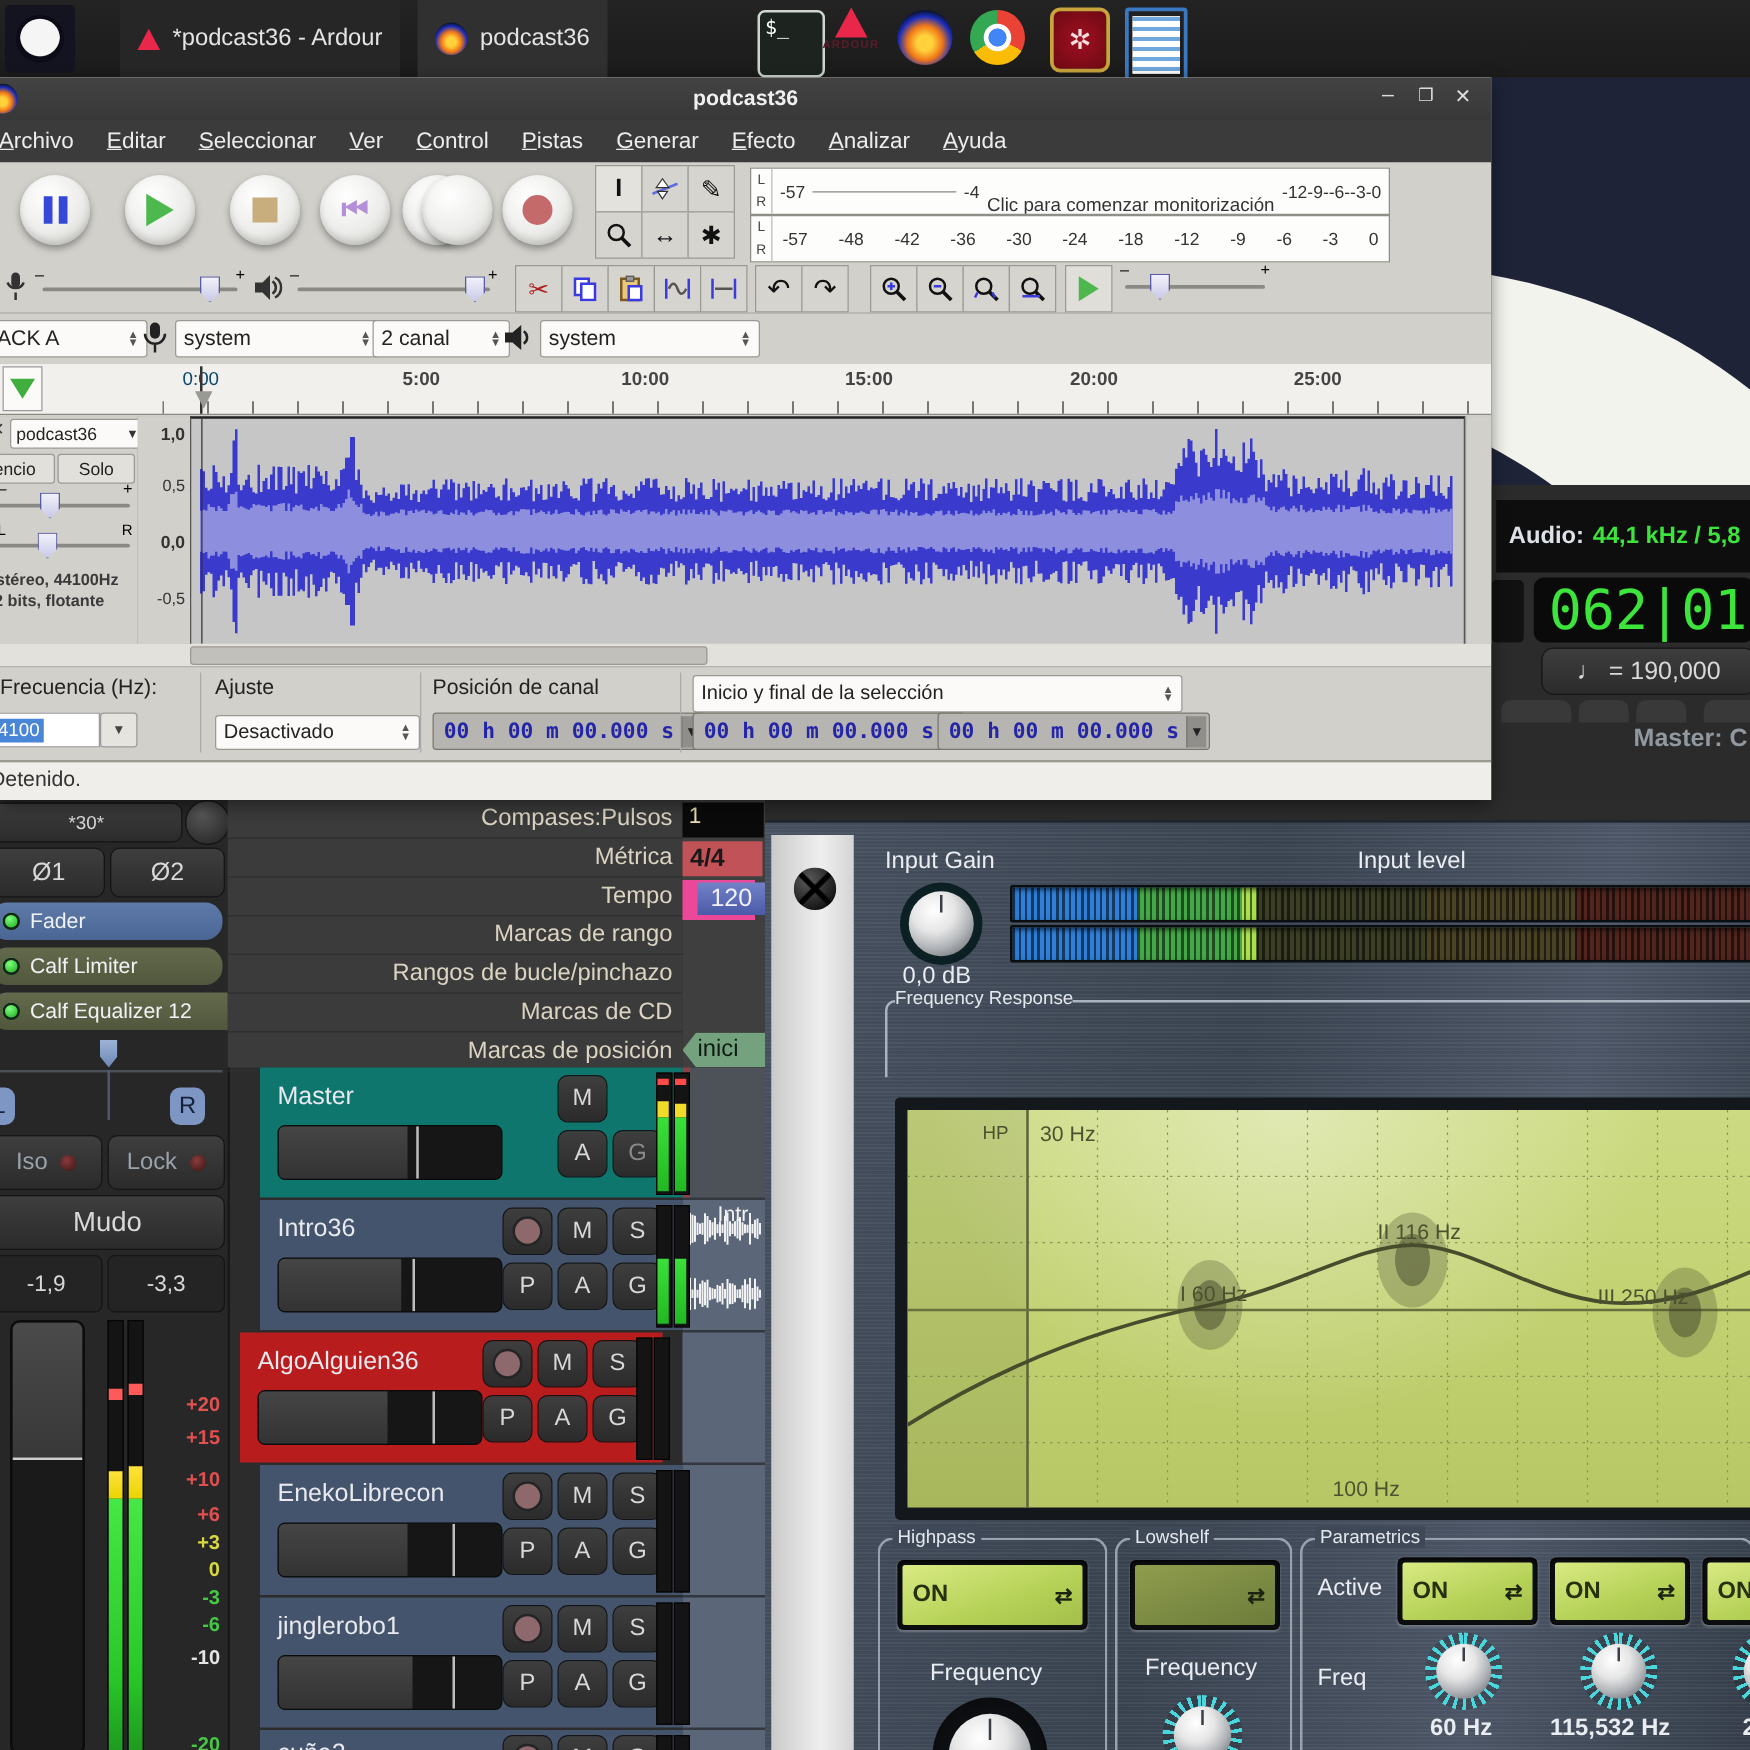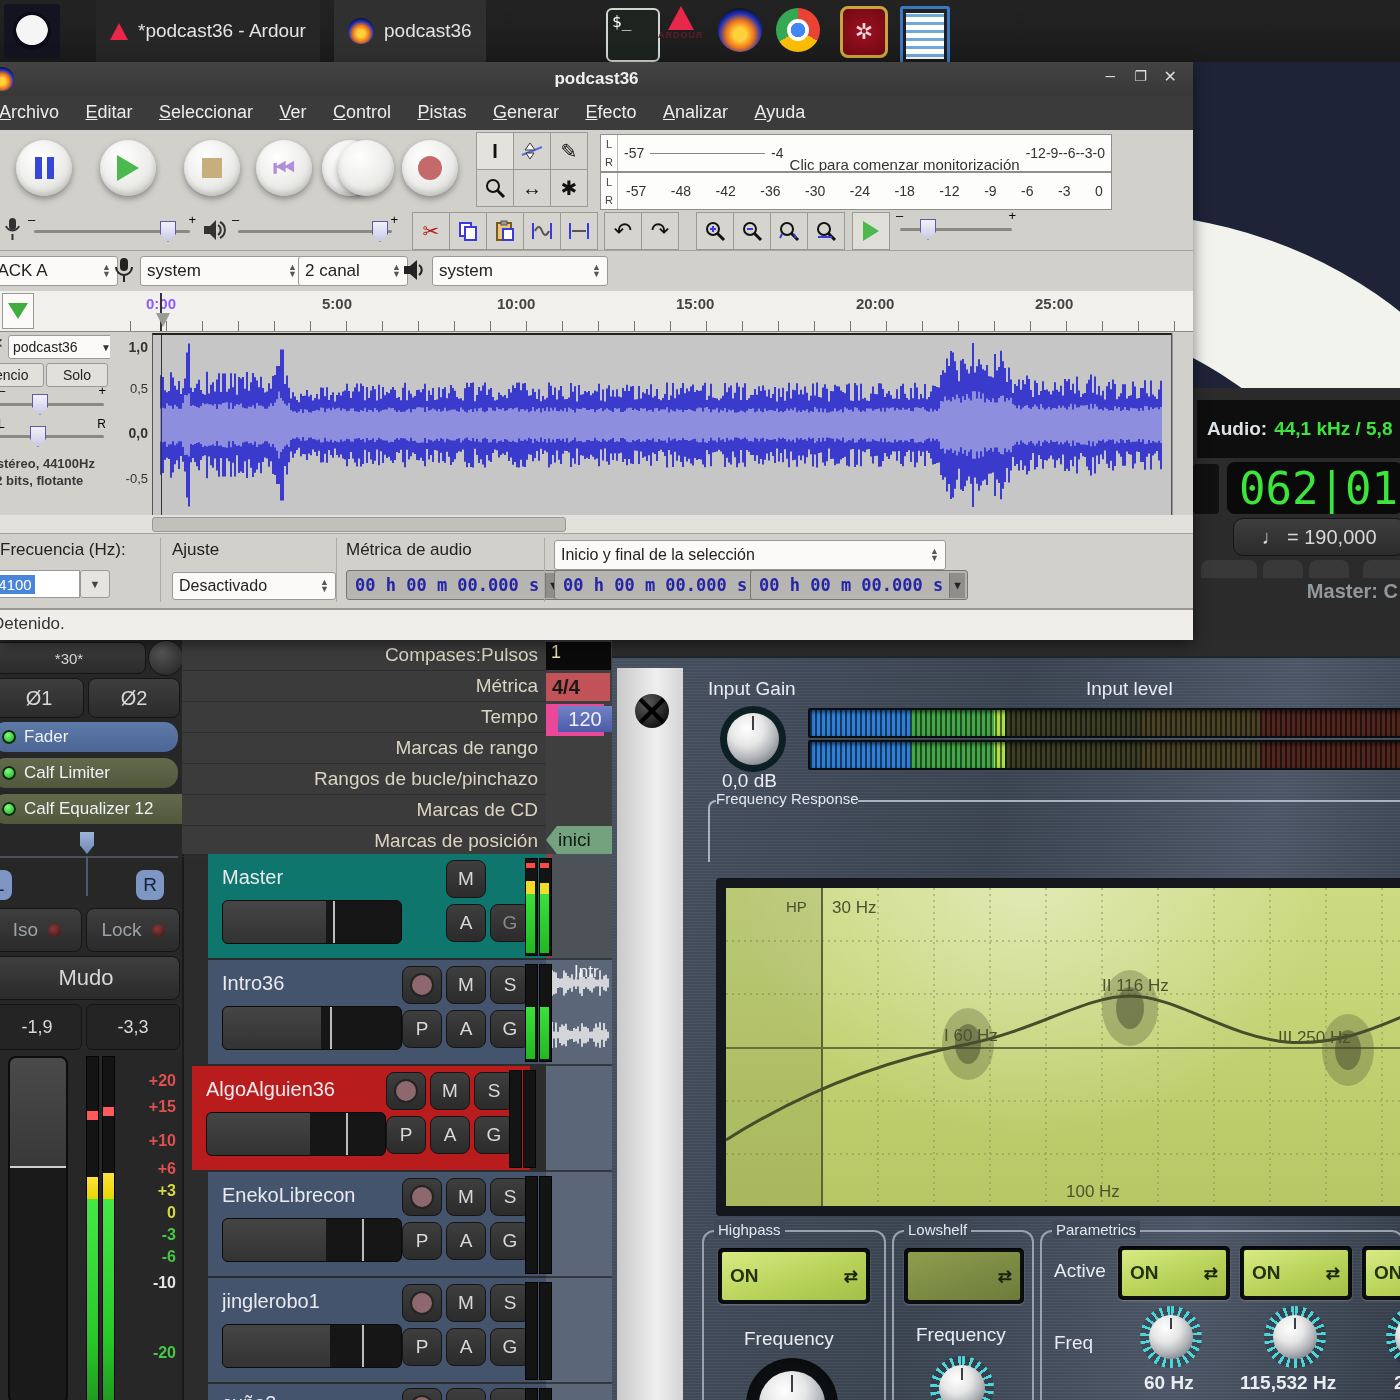--- a/index.html
+++ b/index.html
@@ -40,21 +40,21 @@
   .proc{border-radius:14px;display:flex;align-items:center;gap:8px;padding:0 10px;font-size:17px;color:#eef2f4;}
   .led{width:14px;height:14px;border-radius:50%;background:radial-gradient(circle at 40% 35%,#7dff7d,#27b427 70%);box-shadow:inset 0 0 0 2px #15231a;}
   .ledoff{width:13px;height:13px;border-radius:50%;background:radial-gradient(circle at 40% 35%,#8a3a3a,#4c1d1d 75%);}
   .rulrow{position:absolute;left:0;right:0;display:flex;align-items:center;justify-content:flex-end;padding-right:8px;
           color:#dcd4c2;font-size:19px;border-bottom:1px solid #2e2e2e;height:30px;}
   .trkname{color:#e9eaef;font-size:20px;}
   .fader{background:#161616;border:1px solid #0b0b0b;border-radius:6px;position:relative;overflow:hidden;}
   .fader .fill{position:absolute;left:0;top:0;bottom:0;background:linear-gradient(#454545,#333);}
   .fader .line{position:absolute;top:0;bottom:0;width:2px;background:#bdbdbd;}
   .mtr{position:absolute;width:11px;background:#141414;border:1px solid #050505;}
-  .mscale{position:absolute;font-size:16px;font-weight:bold;}
+  .mscale{position:absolute;font-size:16px;font-weight:bold;margin-top:44px;}
   
   #calf{left:612px;top:656px;width:788px;height:744px;background:
         repeating-linear-gradient(0deg,rgba(255,255,255,.05) 0 1px,rgba(0,0,0,0) 1px 3px),
         linear-gradient(100deg,#46505f,#39424f 45%,#4b5565 75%,#343d49);border-top:2px solid #20262e;}
   .calf-label{color:#e9edf2;font-size:19px;}
   .lcd{background:#0c0e10;border-radius:5px;padding:4px;box-shadow:0 1px 2px rgba(255,255,255,.25),inset 0 1px 3px #000;}
   .lcd .face{height:100%;border-radius:2px;display:flex;align-items:center;padding:0 8px;
              background:linear-gradient(160deg,#d9ea84,#b5d156 60%,#a3bf4a);color:#27300f;font-size:19px;font-weight:bold;}
   .lcd.off .face{background:linear-gradient(160deg,#8e9d4d,#6d7c3a);}
   .lcd .arrows{margin-left:auto;font-size:17px;color:#1c2410;}
@@ -774,21 +774,21 @@
       <div class="sel a" style="left:432px;top:5px;width:162px;height:28px;">
           <span>system</span>
           <span class="sp">▲<br>▼</span>
         </div>
     </div>
 
     <div class="a" style="left:0;top:229px;width:1193px;height:40px;background:#f2f0ec;border-bottom:1px solid #8a8a84;">
       <div class="a" style="left:2px;top:2px;width:30px;height:34px;background:#fbfaf8;border:1px solid #999;display:flex;align-items:center;justify-content:center;">
         <span style="width:0;height:0;border-top:16px solid #3fae3f;border-left:10px solid transparent;border-right:10px solid transparent;"></span>
       </div>
-      <span class="a" style="left:146px;top:4px;font-weight:bold;font-size:15px;color:#8b5cf6;">0:00</span>
+      <span class="a" style="left:146px;top:4px;font-weight:normal;font-size:15px;color:#0c4a6e;">0:00</span>
       <span class="a" style="left:322px;top:4px;font-weight:bold;font-size:15px;color:#444;">5:00</span>
       <span class="a" style="left:497px;top:4px;font-weight:bold;font-size:15px;color:#444;">10:00</span>
       <span class="a" style="left:676px;top:4px;font-weight:bold;font-size:15px;color:#444;">15:00</span>
       <span class="a" style="left:856px;top:4px;font-weight:bold;font-size:15px;color:#444;">20:00</span>
       <span class="a" style="left:1035px;top:4px;font-weight:bold;font-size:15px;color:#444;">25:00</span>
       <div class="a" style="left:130px;top:30px;width:1063px;height:10px;background:repeating-linear-gradient(90deg,#777 0 1px,transparent 1px 36px);"></div>
       <div class="a" style="left:160px;top:2px;width:2px;height:38px;background:#333;"></div>
       <div class="a" style="left:156px;top:22px;width:0;height:0;border-top:14px solid #9a9a94;border-left:7px solid transparent;border-right:7px solid transparent;"></div>
     </div>
 
@@ -847,21 +847,21 @@
         <span style="background:#4a86d8;color:#fff;font-size:15px;padding:1px 3px;">44100</span>
       </div>
       <div class="a" style="left:80px;top:36px;width:28px;height:26px;background:#e6e4df;border:1px solid #999;border-radius:3px;text-align:center;font-size:11px;line-height:26px;color:#444;">▼</div>
       <div class="a" style="left:160px;top:4px;width:1px;height:64px;background:#aaa;"></div>
       <span class="a" style="left:172px;top:6px;font-size:17px;color:#222;">Ajuste</span>
       <div class="sel a" style="left:172px;top:38px;width:150px;height:26px;font-size:16px;">
           <span>Desactivado</span>
           <span class="sp">▲<br>▼</span>
         </div>
       <div class="a" style="left:336px;top:4px;width:1px;height:64px;background:#aaa;"></div>
-      <span class="a" style="left:346px;top:6px;font-size:17px;color:#222;">Métrica de audio</span>
+      <span class="a" style="left:346px;top:6px;font-size:17px;color:#222;">Posición de canal</span>
       <div class="timefield a" style="left:346px;top:36px;height:28px;">
         <span>00 h 00 m 00.000 s</span>
           <span class="dd">▼</span>
       </div>
       <div class="a" style="left:544px;top:4px;width:1px;height:64px;background:#aaa;"></div>
       <div class="sel a" style="left:554px;top:6px;width:378px;height:28px;font-size:16px;">
           <span>Inicio y final de la selección</span>
           <span class="sp">▲<br>▼</span>
         </div>
       <div class="timefield a" style="left:554px;top:36px;height:28px;">

